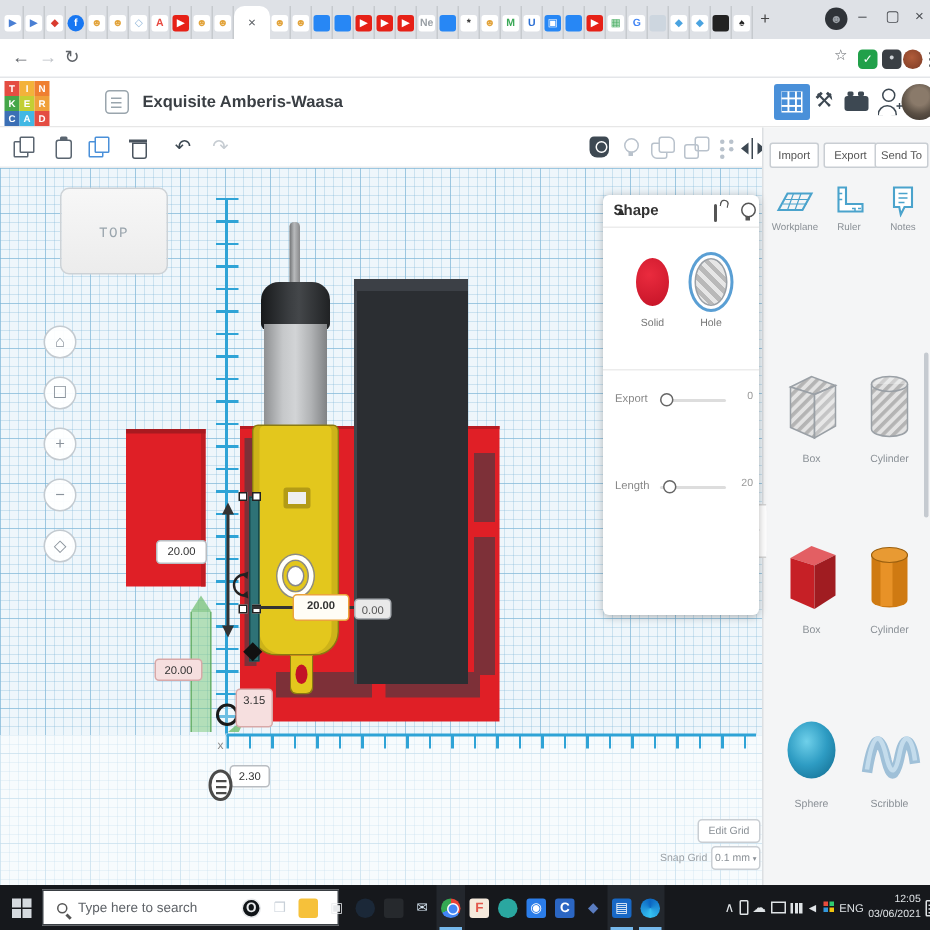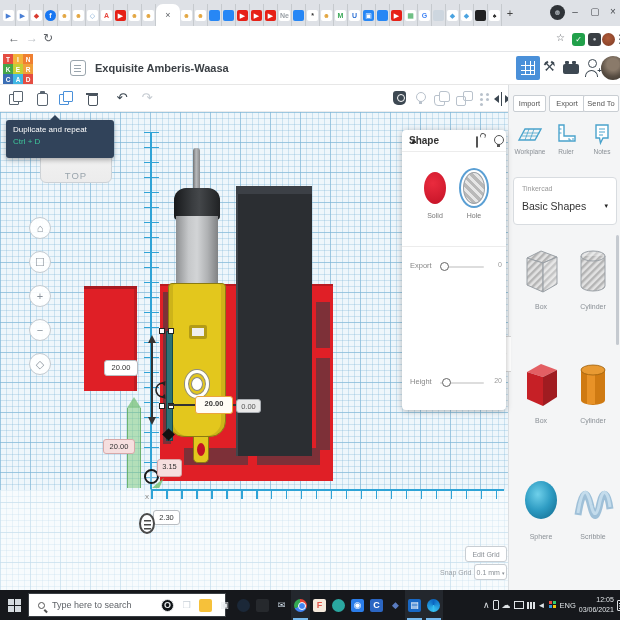--- a/index.html
+++ b/index.html
@@ -88,21 +88,21 @@
   .ovl{position:absolute;z-index:3;}
   .dimlbl{position:absolute;z-index:3;background:#fff;border:1px solid #b9bdc2;border-radius:3px;
     font-size:7.5px;color:#333;text-align:center;line-height:13px;}
   .dimlbl.pink{background:#f6dfdf;border-color:#d8a8a8;}
   .dimlbl.activechip{border:1.6px solid #eba43c;background:#fffdf6;font-weight:bold;line-height:14px;}
   .dimlbl.grey{background:#e9e9e9;border-color:#a9adb2;color:#555;}
   .navcircle{position:absolute;left:29px;width:22px;height:22px;border-radius:50%;background:rgba(255,255,255,.92);
     border:1px solid #c3cad0;color:#8a939c;font-size:11px;text-align:center;line-height:20px;z-index:3;}
   .viewcube{position:absolute;left:40px;top:13px;width:72px;height:58px;background:linear-gradient(#f7f7f7,#ececec);
     border:1px solid #cdd2d6;border-radius:6px;z-index:4;text-align:center;}
-  .viewcube span{display:block;margin-top:44px;font-size:9.5px;letter-spacing:1px;color:#9aa5ad;}
+  .viewcube span{display:block;margin-top:24px;font-size:9.5px;letter-spacing:1px;color:#9aa5ad;font-family:Liberation Mono, monospace;}
   .tooltip{position:absolute;left:6px;top:8px;width:108px;height:38px;background:#31435a;border-radius:3px;z-index:7;
     box-shadow:0 2px 5px rgba(0,0,0,.3);padding:5px 0 0 7px;}
   .tooltip::before{content:"";position:absolute;top:-5px;left:44px;border-left:5px solid transparent;border-right:5px solid transparent;border-bottom:5px solid #31435a;}
   .tooltip .tl{color:#fff;font-size:8px;}
   .tooltip .ts{color:#3ec79b;font-size:8px;margin-top:3px;}
   .sqh{position:absolute;width:6px;height:6px;background:#fff;border:1.5px solid #222;z-index:3;}
   .gridbtn{position:absolute;z-index:3;background:#fff;border:1px solid #c9ced3;border-radius:3px;color:#8a9096;
     font-size:7px;text-align:center;}
 
   
@@ -396,32 +396,28 @@
     </svg>
     <div class="ovl" style="left:164px;top:318px;width:9px;height:9px;background:#111;transform:rotate(45deg);"></div>
     <div class="ovl" style="left:168px;top:292px;width:88px;height:1.5px;background:#333;"></div>
     <div class="ovl" style="left:185px;top:258px;width:24px;height:28px;border:3px solid #fff;border-radius:50%;box-shadow:0 0 0 1px #8a8a8a, inset 0 0 0 1px #8a8a8a;"></div>
     <div class="ovl" style="left:191px;top:265px;width:12px;height:14px;background:#fff;border:1px solid #888;border-radius:50%;"></div>
 
     <div class="dimlbl" style="left:104px;top:248px;width:34px;height:16px;">20.00</div>
     <div class="dimlbl activechip" style="left:195px;top:284px;width:38px;height:18px;">20.00</div>
     <div class="dimlbl grey" style="left:236px;top:287px;width:25px;height:14px;">0.00</div>
     <div class="dimlbl pink" style="left:103px;top:327px;width:32px;height:15px;">20.00</div>
-    <div class="dimlbl pink" style="left:157px;top:347px;width:25px;height:18px;">3.15</div>
+    <div class="dimlbl pink" style="left:157px;top:347px;width:25px;height:26px;">3.15</div>
     <div class="ovl" style="left:145px;top:380px;font-size:8px;color:#888;">x</div>
     <div class="dimlbl" style="left:153px;top:398px;width:27px;height:15px;">2.30</div>
     <div class="ovl" style="left:139px;top:401px;width:16px;height:21px;border:2px solid #4a4a4a;border-radius:50%;background:linear-gradient(#4a4a4a,#4a4a4a) 3px 5px/7px 1.5px no-repeat,linear-gradient(#4a4a4a,#4a4a4a) 3px 9px/7px 1.5px no-repeat,linear-gradient(#4a4a4a,#4a4a4a) 3px 13px/7px 1.5px no-repeat,rgba(255,255,255,.8);"></div>
 
     <div class="viewcube">
         <span>TOP</span>
       </div>
-    <div class="tooltip">
-      <div class="tl">Duplicate and repeat</div>
-      <div class="ts">Ctrl + D</div>
-    </div>
 
     <div class="navcircle" style="top:105px;"><span>⌂</span></div>
     <div class="navcircle" style="top:139px;"><span>☐</span></div>
     <div class="navcircle" style="top:173px;"><span>+</span></div>
     <div class="navcircle" style="top:207px;"><span>−</span></div>
     <div class="navcircle" style="top:241px;"><span>◇</span></div>
 
     <div class="gridbtn" style="left:465px;top:434px;width:42px;height:16px;line-height:15px;">Edit Grid</div>
     <div class="ovl" style="left:440px;top:457px;font-size:7px;color:#9aa0a6;">Snap Grid</div>
     <div class="gridbtn" style="left:474px;top:452px;width:33px;height:16px;line-height:15px;"><span>0.1 mm</span> <span style="font-size:5px;">▾</span></div>
@@ -441,22 +437,22 @@
     <div class="sp-optlbl" style="left:13px;">Solid</div>
     <div class="sp-optlbl" style="left:52px;">Hole</div>
     <div class="sp-div"></div>
     <div class="sp-row" style="top:128px;">
       <span class="lb">Export</span>
       <span class="track">
           <span class="knob" style="left:0px;"></span>
         </span>
       <span class="val">0</span>
     </div>
-    <div class="sp-row" style="top:244px;">
-      <span class="lb">Height</span>
+    <div class="sp-row" style="top:186px;">
+      <span class="lb">Length</span>
       <span class="track">
           <span class="knob" style="left:2px;"></span>
         </span>
       <span class="val">20</span>
     </div>
   </div>
 
   <div class="right-panel">
     <div class="rp-btn" style="left:4px;width:33px;">Import</div>
     <div class="rp-btn" style="left:40px;width:36px;text-align:center;">Export</div>
@@ -477,25 +473,20 @@
       <span class="tlb">Ruler</span>
     </div>
     <div class="rp-tool" style="left:76px;">
       <svg width="18" height="22" viewBox="0 0 18 22">
         <path d="M3 2 h12 v13 h-5 l-2.5 5 -1 -5 H3 Z" fill="#fff" stroke="#4aa3cc" stroke-width="1.4"></path>
         <path d="M6 6 h6 M6 9 h6 M6 12 h4" stroke="#4aa3cc" stroke-width="1" fill="none"></path>
       </svg>
       <span class="tlb">Notes</span>
     </div>
 
-    <div class="rp-drop">
-      <span class="rp-brand">Tinkercad</span>
-      <span class="rp-sel">Basic Shapes</span>
-      <span class="rp-caret">▾</span>
-    </div>
 
     <svg width="0" height="0" style="position:absolute;">
         <defs>
       <pattern id="hstripe" width="5" height="5" patternTransform="rotate(45)" patternUnits="userSpaceOnUse">
         <rect width="5" height="5" fill="#e2e2e2"></rect>
             <rect width="2.4" height="5" fill="#b4b4b4"></rect>
       </pattern>
       <radialGradient id="sphg" cx="40%" cy="35%" r="70%">
         <stop offset="0%" stop-color="#6fd0ea"></stop>
             <stop offset="60%" stop-color="#2e9cc3"></stop>

